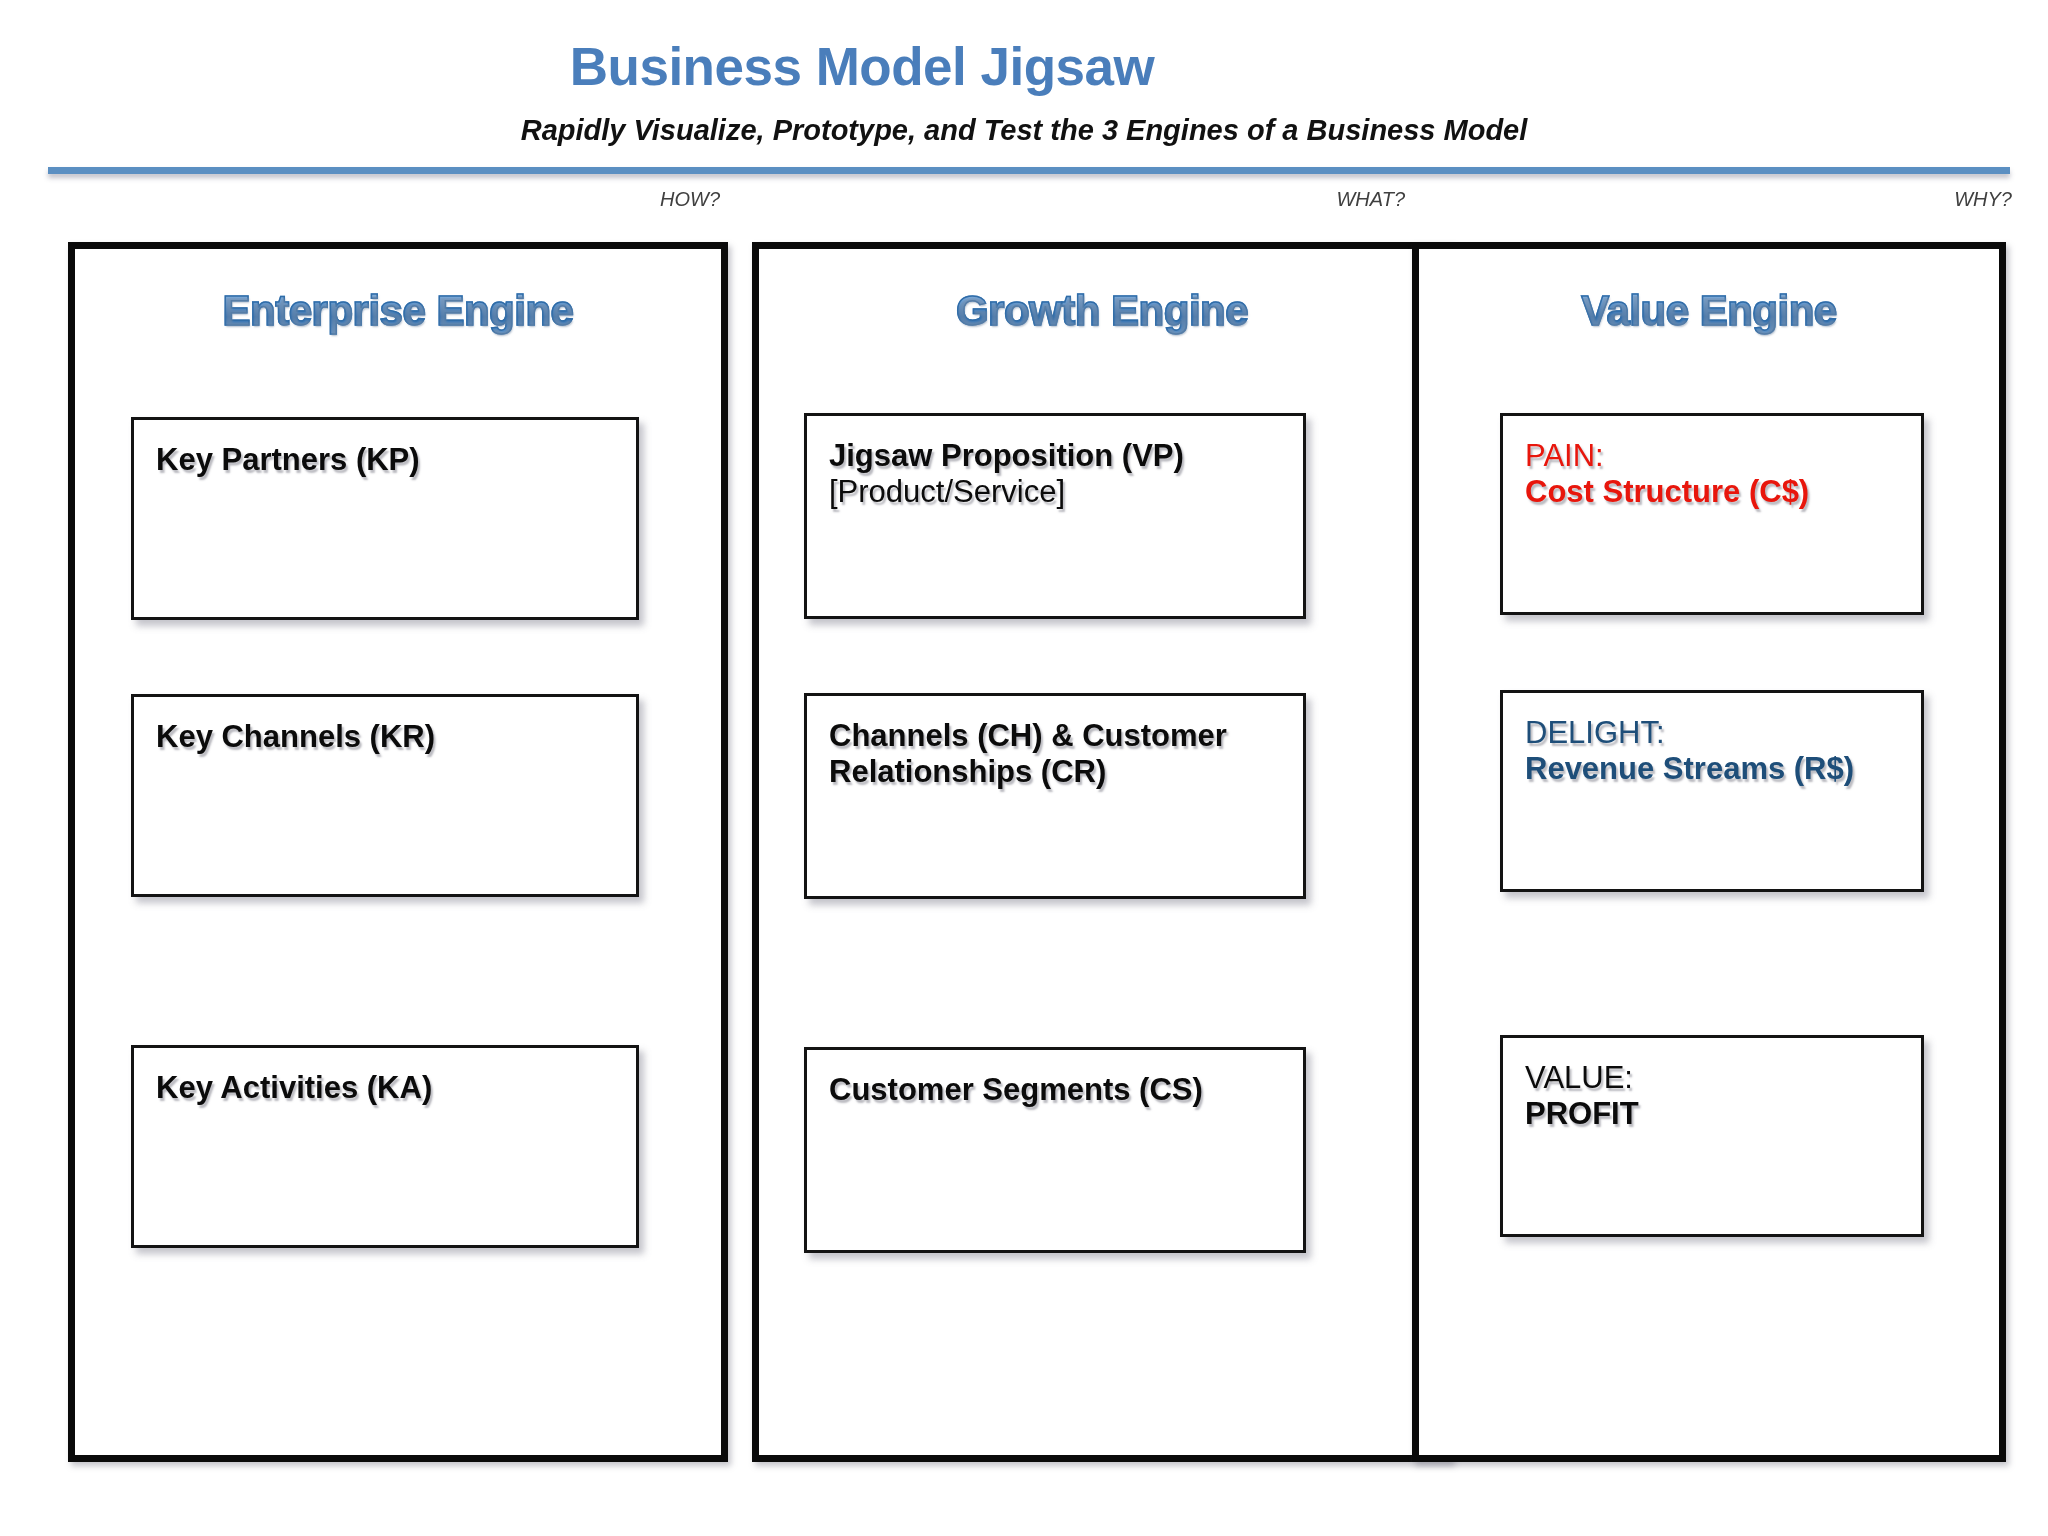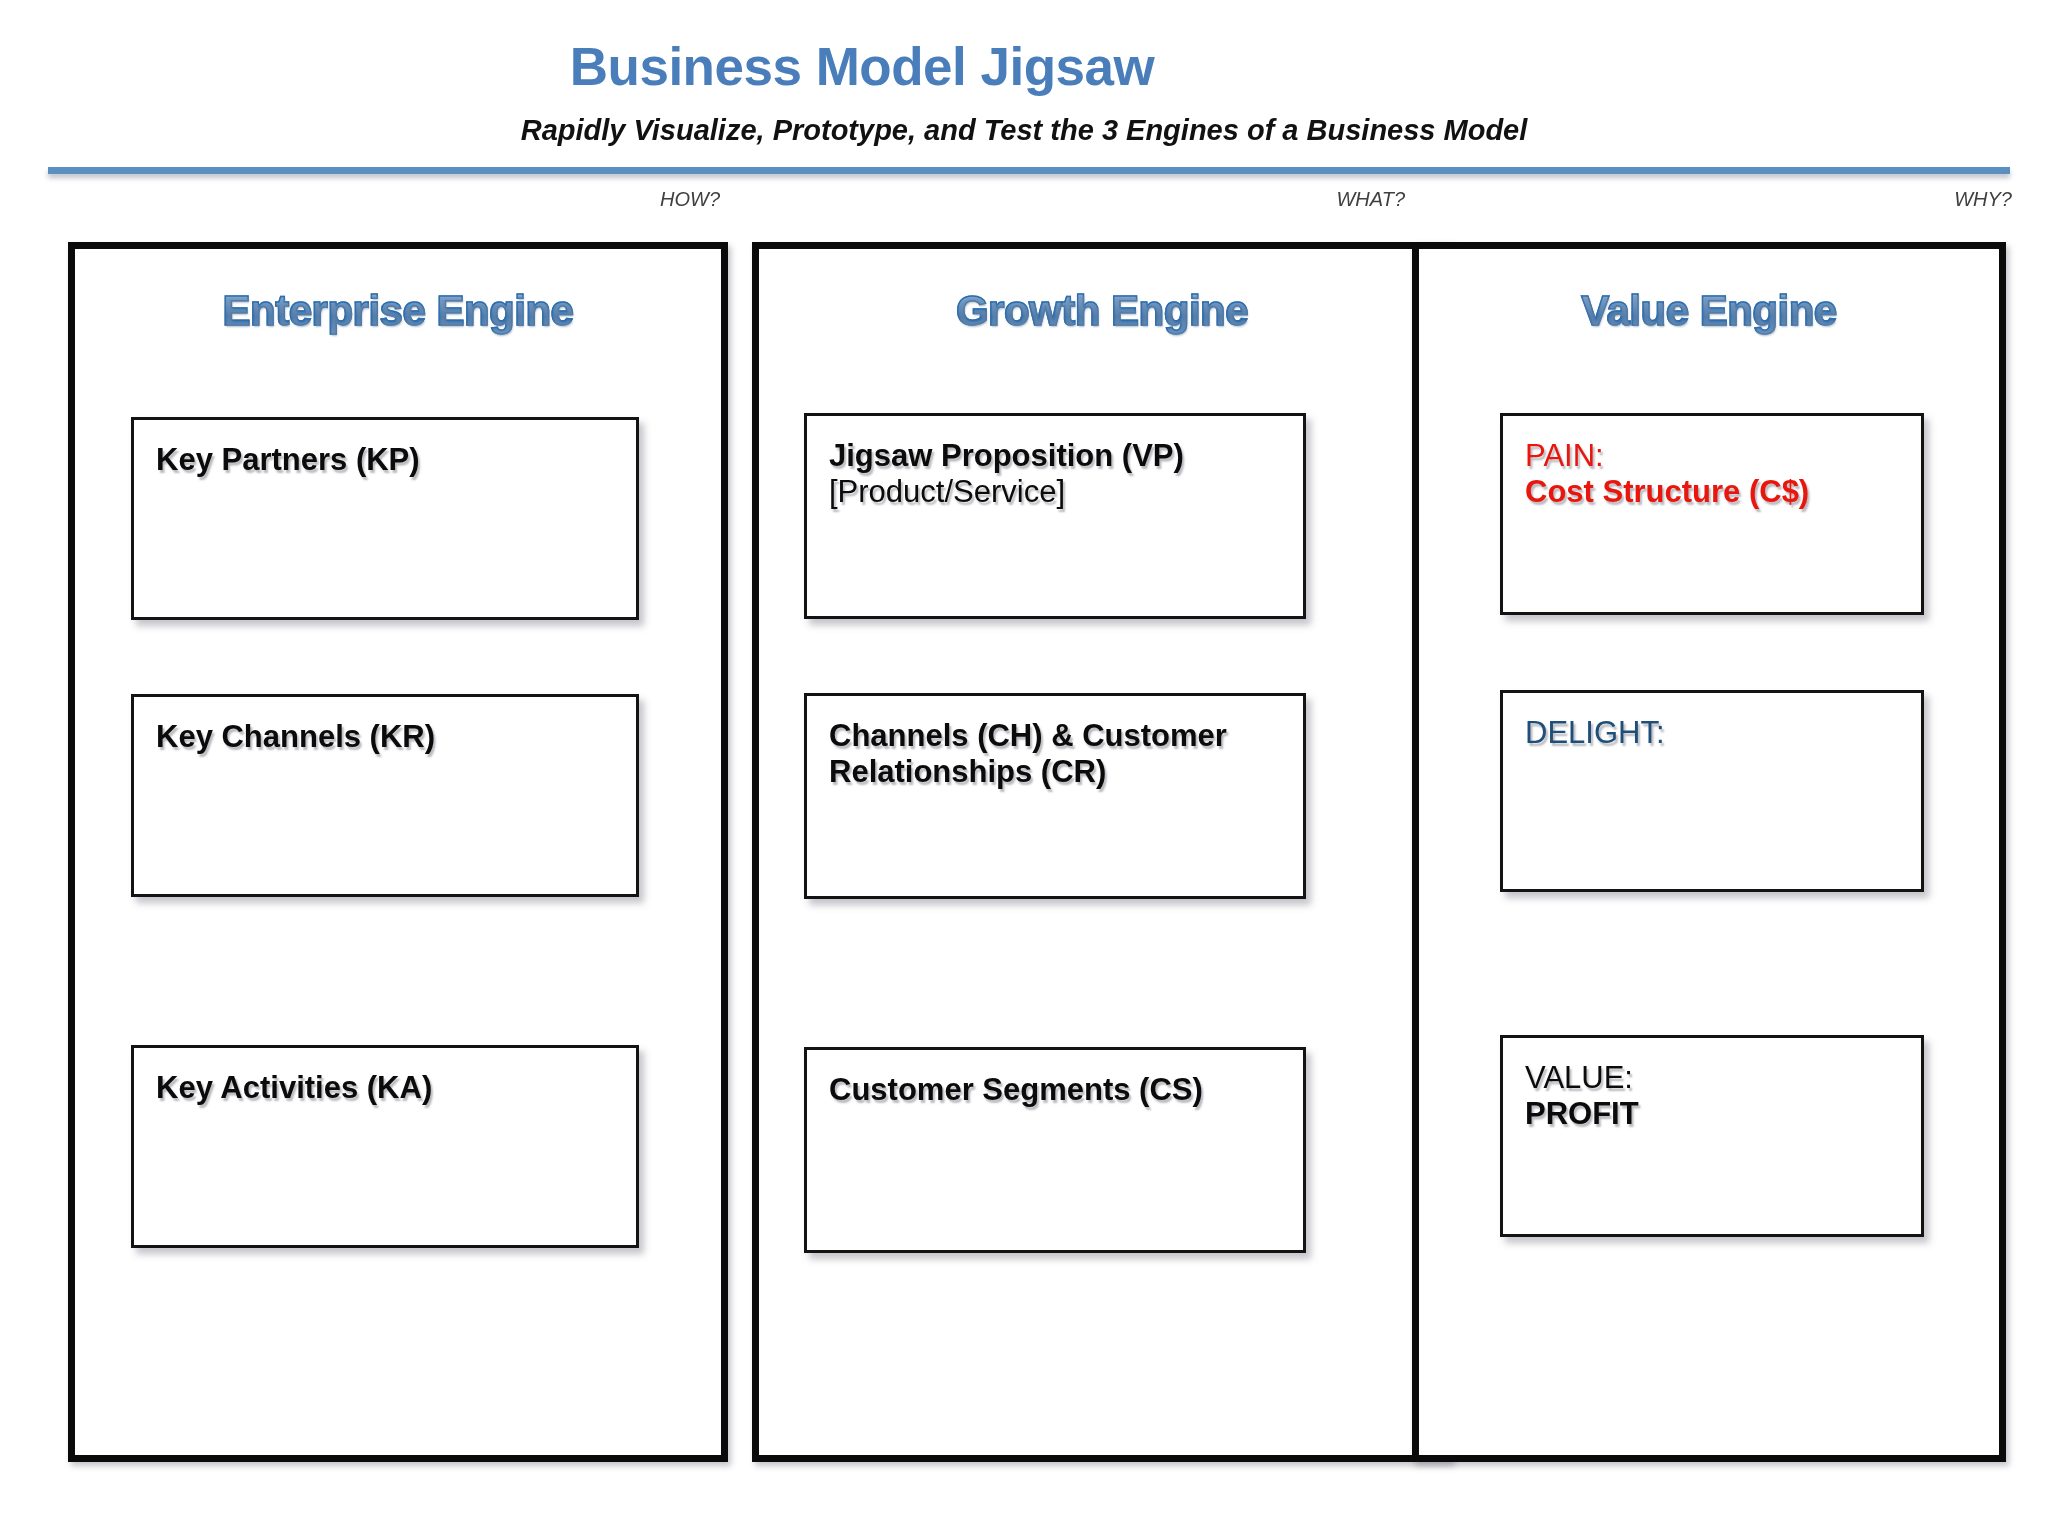--- a/index.html
+++ b/index.html
@@ -205,20 +205,21 @@
   <div class="engine-column" id="col-value">
     <div class="engine-title">Value Engine</div>
 
     <div class="card" id="card-pain">
       <div class="card-line normal red">PAIN:</div>
       <div class="card-line bold red">Cost Structure (C$)</div>
     </div>
 
     <div class="card" id="card-delight">
       <div class="card-line normal navy">DELIGHT:</div>
+      <div class="card-line bold navy">Revenue Streams (R$)</div>
     </div>
 
     <div class="card" id="card-value">
       <div class="card-line normal">VALUE:</div>
       <div class="card-line bold">PROFIT</div>
     </div>
   </div>
 
 </div>
 

